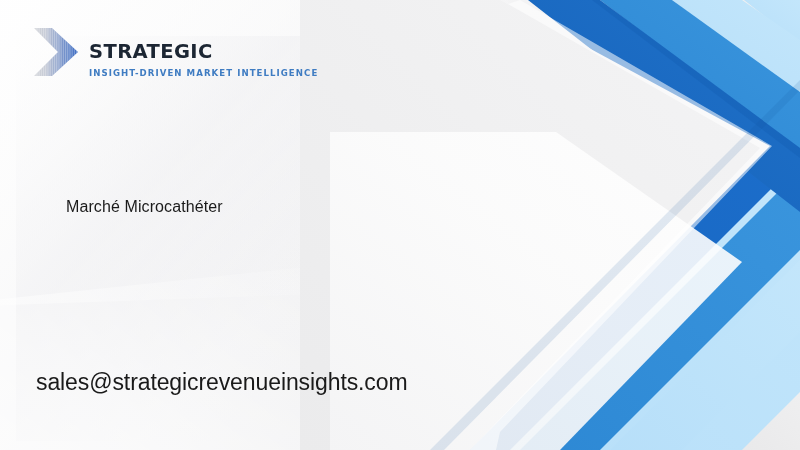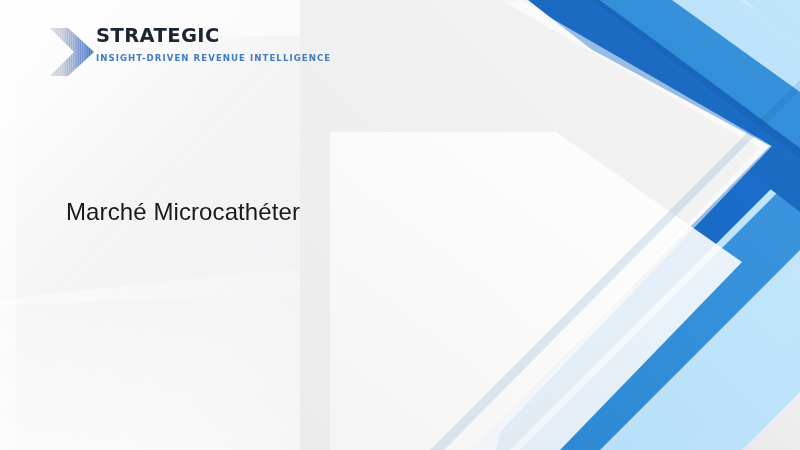--- a/index.html
+++ b/index.html
@@ -69,24 +69,25 @@
   }
   .bands svg {
     display: block;
     width: 800px;
     height: 450px;
   }
 
   
   .logo {
     position: absolute;
-    left: 48px;
+    left: 32px;
     top: 26px;
     display: flex;
-    align-items: flex-start;
+    align-items: flex-end;
+    gap: 9px;
   }
   .logo-mark {
     width: 48px;
     height: 52px;
     flex: 0 0 auto;
   }
   .logo-text {
     display: flex;
     flex-direction: column;
     line-height: 1;
@@ -107,21 +108,21 @@
     color: #3f7cc2;
     font-family: "DejaVu Sans", "Liberation Sans", sans-serif;
     white-space: nowrap;
   }
 
   
   .headline {
     position: absolute;
     left: 66px;
     top: 198px;
-    font-size: 24px;
+    font-size: 16px;
     font-weight: 400;
     color: #1a1a1a;
     letter-spacing: 0.1px;
     white-space: nowrap;
   }
   .contact-email {
     position: absolute;
     left: 36px;
     top: 369px;
     font-size: 23px;
@@ -229,20 +230,21 @@
           <path d="M 2,2 L 20,2 L 46,26 L 20,50 L 2,50 L 26,26 Z"></path>
         </clipPath>
       </defs>
       <g clip-path="url(#markClip)">
         <rect x="0" y="0" width="48" height="52" fill="url(#markGrad)"></rect>
         <rect x="0" y="0" width="48" height="52" fill="url(#markStripes)"></rect>
       </g>
     </svg>
     <div class="logo-text">
       <span class="logo-line logo-line-1">STRATEGIC</span>
-      <span class="logo-tagline">INSIGHT-DRIVEN REVENUE INTELLIGENCE</span>
+      <span class="logo-tagline">INSIGHT-DRIVEN MARKET INTELLIGENCE</span>
     </div>
   </div>
 
   <div class="headline">Marché Microcathéter</div>
 
+  <div class="contact-email">sales@strategicrevenueinsights.com</div>
 
 </div>
 
 </body></html>

